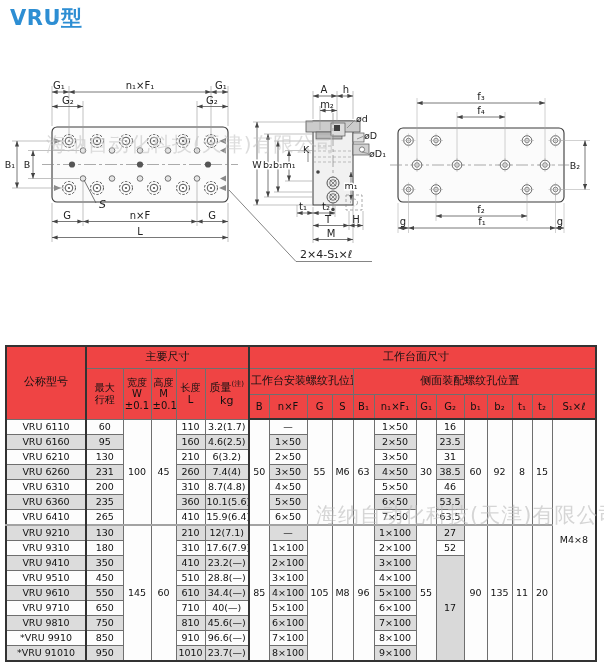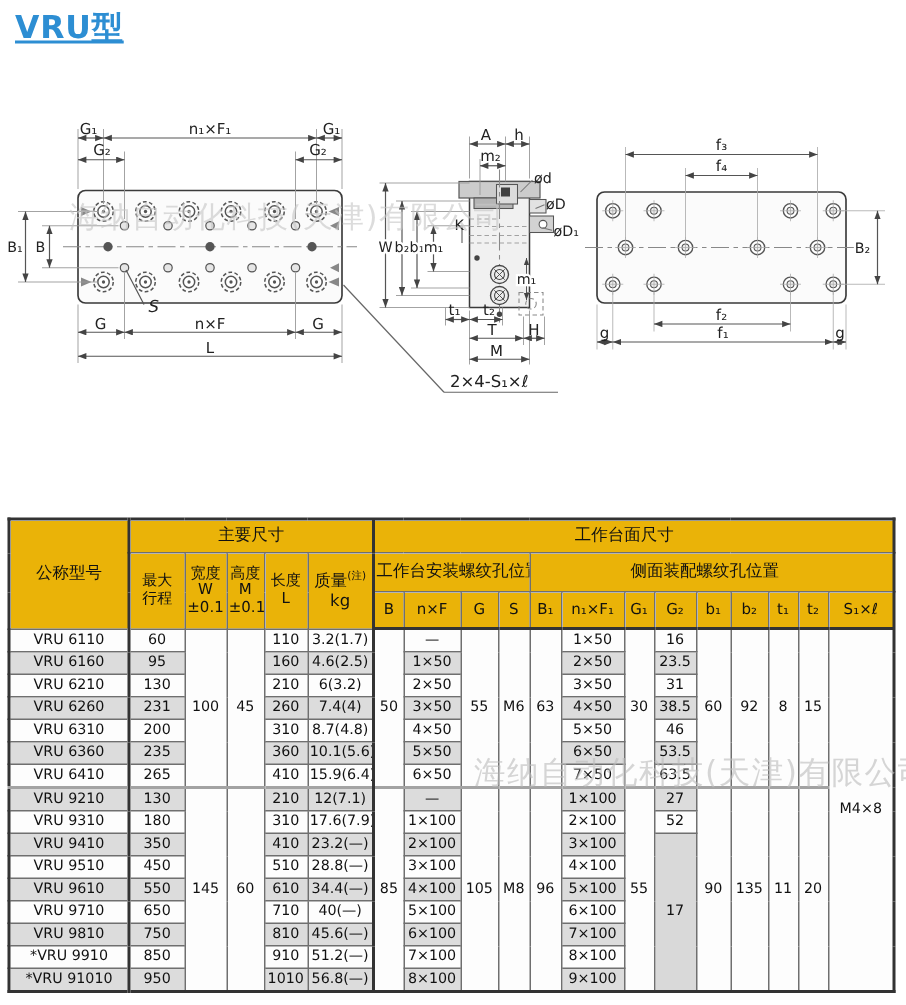--- a/index.html
+++ b/index.html
@@ -1,34 +1,34 @@
 <!DOCTYPE html>
 <html><head>
 <meta charset="utf-8">
 <style>
   html,body{margin:0;padding:0;background:#fff;}
   .page{position:relative;width:604px;height:670px;background:#ffffff;overflow:hidden;
         font-family:"DejaVu Sans","Liberation Sans",sans-serif;}
   .title{position:absolute;left:10px;top:4px;margin:0;font-size:21px;font-weight:bold;
-         color:#2d8ed3;letter-spacing:.5px;text-decoration:underline;}
+         color:#2d8ed3;letter-spacing:.5px;}
   .wm{position:absolute;white-space:nowrap;pointer-events:none;color:#c7c7c7;opacity:.62;
       letter-spacing:1px;z-index:5;margin-left:32px;}
   .wm1{left:14px;top:131px;font-size:20px;}
   .wm2{left:284px;top:501px;font-size:21px;color:#bdbdbd;}
   svg text{font-family:"DejaVu Sans","Liberation Sans",sans-serif;font-size:10px;fill:#222;}
   svg .it{font-style:italic;font-size:11px;}
   svg .ko{paint-order:stroke;stroke:#ffffff;stroke-width:3px;font-size:9.5px;}
   svg .s95{font-size:9.5px;}
   
   table.dim{position:absolute;left:5px;top:345px;width:590px;border-collapse:collapse;
             table-layout:fixed;font-size:9.5px;color:#111;}
   table.dim th,table.dim td{border:1px solid #6f6f6f;padding:0 1px;text-align:center;
             overflow:hidden;white-space:nowrap;}
   table.dim{border:2px solid #333;}
-  table.dim th{background:#eab308;font-weight:normal;font-size:11px;line-height:1.15;}
+  table.dim th{background:#ef4444;font-weight:normal;font-size:11px;line-height:1.15;}
   tr.h1 th{height:21px;}
   tr.h2 th{height:25px;}
   tr.h3 th{height:23px;font-size:10px;}
   .pre{white-space:pre-line !important;font-size:10px !important;}
   th.right{text-align:right;padding-right:14px !important;}
   th.right2{text-align:right;padding-right:10px !important;}
   th.hb,td.hb{border-right:2px solid #333 !important;}
   tr.h3 th{border-bottom:2px solid #333;}
   table.dim td{height:14px;line-height:14px;background:#fdfdfd;}
   tr.sh td{background:#dcdcdc;}
@@ -607,28 +607,28 @@
           <td>750</td>
           <td>810</td>
           <td class="hb">45.6(—)</td>
           <td>6×100</td>
           <td>7×100</td>
         </tr>
         <tr>
           <td class="model">*VRU 9910</td>
           <td>850</td>
           <td>910</td>
-          <td class="hb">51.2(—)</td>
+          <td class="hb">96.6(—)</td>
           <td>7×100</td>
           <td>8×100</td>
         </tr>
         <tr class="sh">
           <td class="model">*VRU 91010</td>
           <td>950</td>
           <td>1010</td>
-          <td class="hb">56.8(—)</td>
+          <td class="hb">23.7(—)</td>
           <td>8×100</td>
           <td>9×100</td>
         </tr>
       </tbody>
   </table>
 
 </div>
 
 </body></html>

